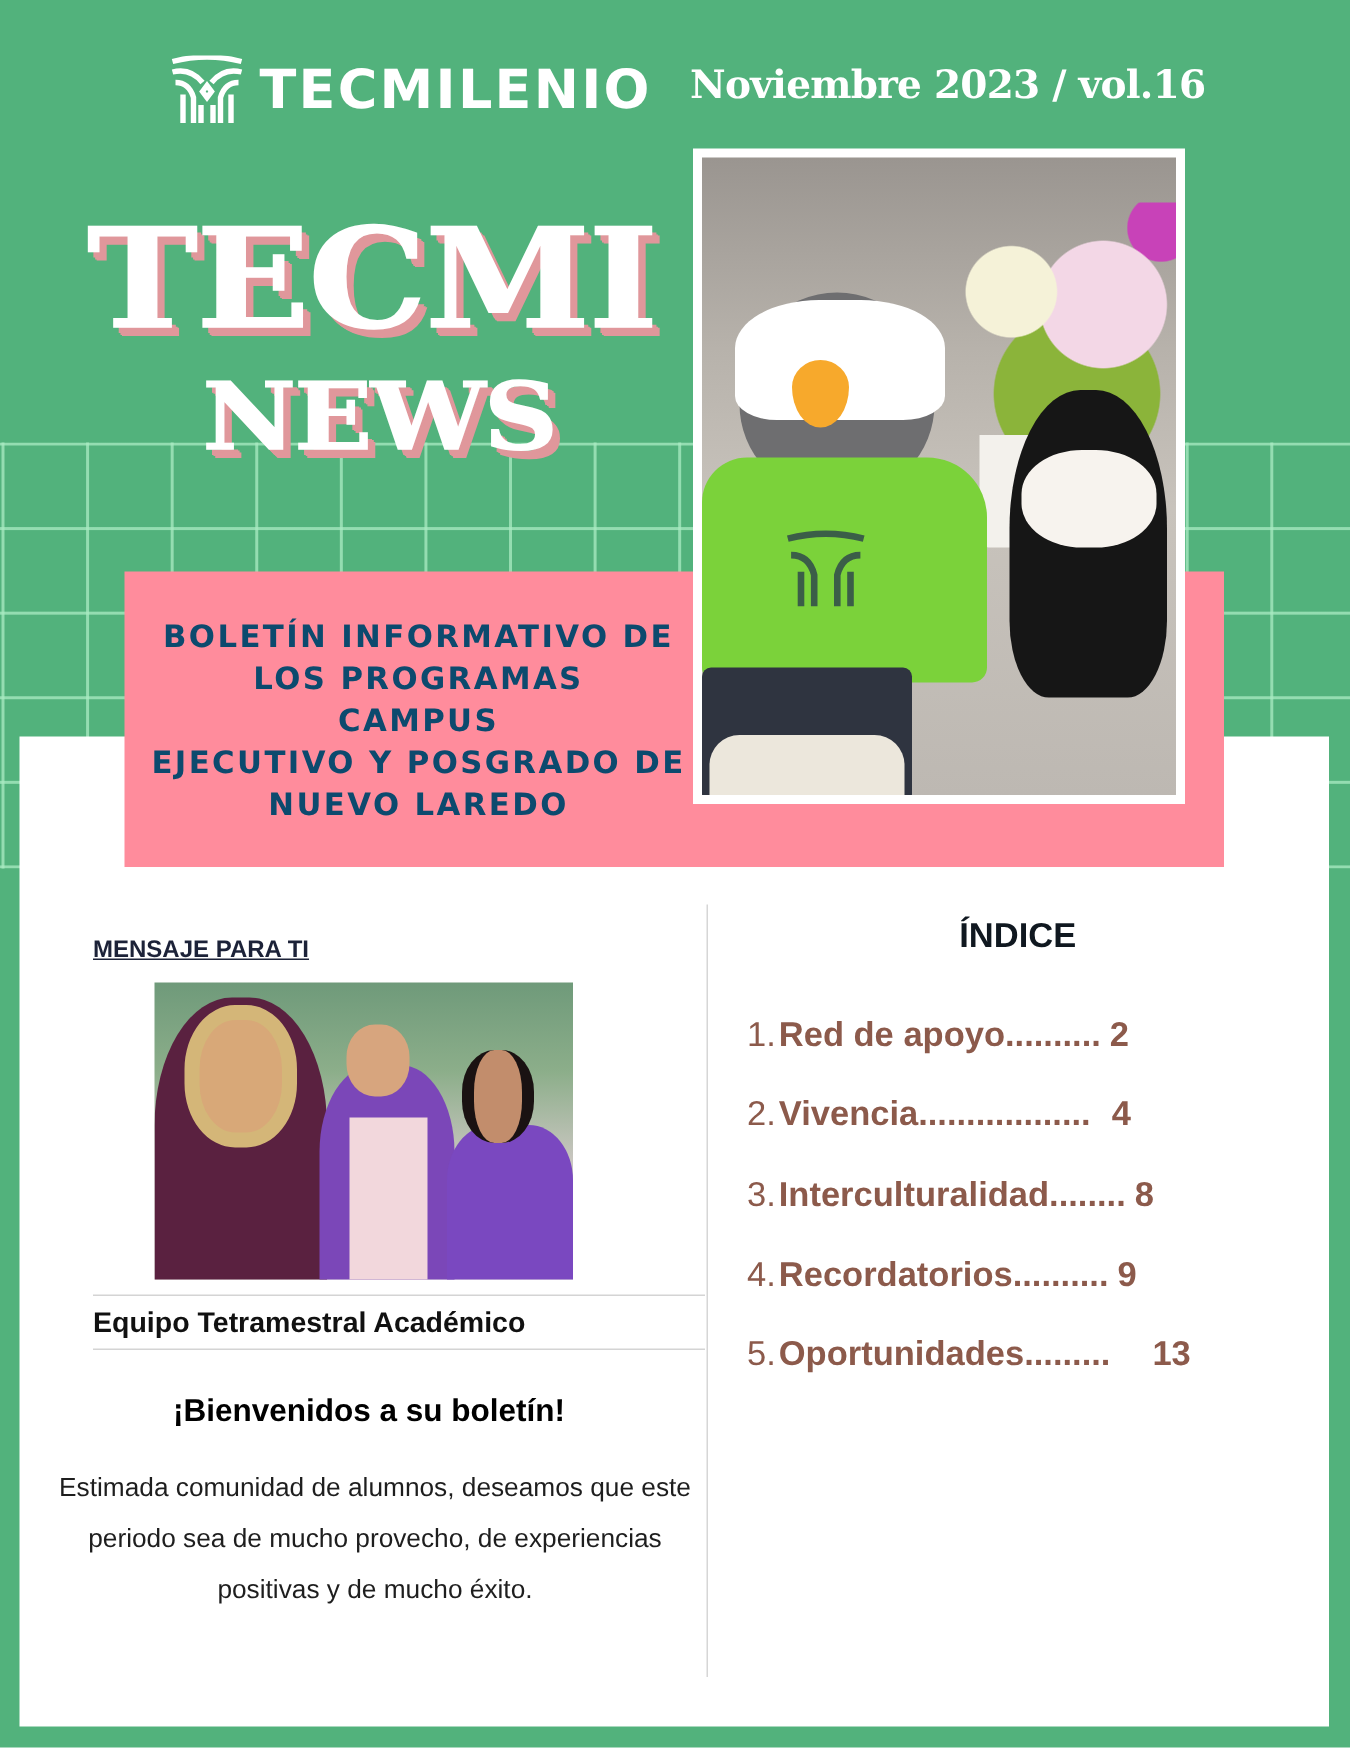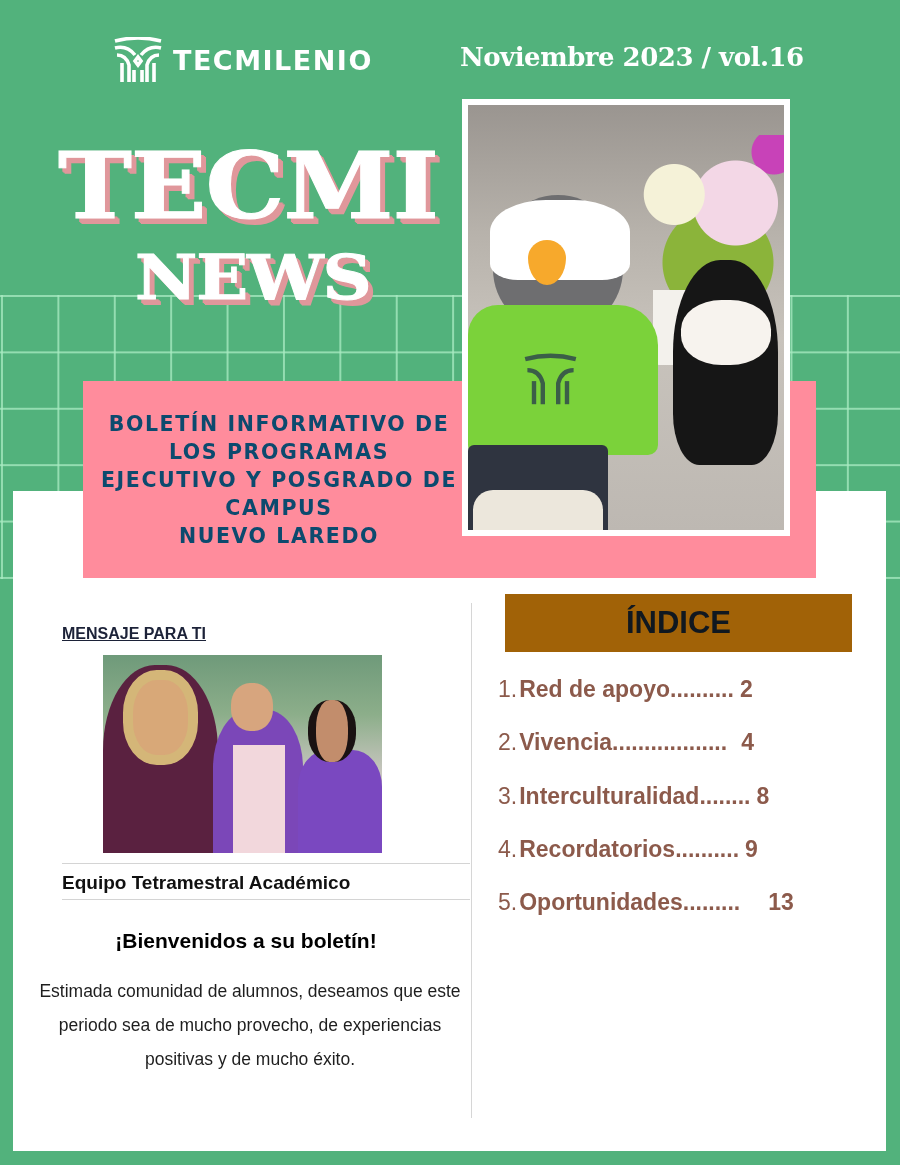--- a/index.html
+++ b/index.html
@@ -17,21 +17,21 @@
       linear-gradient(to bottom, rgba(170,235,195,0.75) 0, rgba(170,235,195,0.75) 2px, transparent 2px);
     background-size: 56.4px 56.4px;
     background-position: 1px 0;
   }
   .logo {
     position: absolute; left: 113px; top: 37px;
     display: flex; align-items: center; gap: 10px;
   }
   .logo svg { width: 50px; height: 46px; }
   .logo-text {
-    color: #ffffff; font-weight: 700; font-size: 27px; letter-spacing: 1.5px;
+    color: #ffffff; font-weight: 700; font-size: 36px; letter-spacing: 1.5px;
     font-family: "DejaVu Sans", sans-serif;
   }
   .issue {
     position: absolute; left: 460px; top: 42px;
     color: #ffffff; font-family: "DejaVu Serif", serif; font-weight: 700;
     font-size: 26px; letter-spacing: -0.5px;
   }
   .title {
     position: absolute; color: #ffffff;
     font-family: "DejaVu Serif", serif; font-weight: 900;
@@ -108,22 +108,22 @@
   .welcome {
     position: absolute; left: 30px; top: 929px; width: 432px; text-align: center;
     color: #000000; font-weight: 700; font-size: 21px;
   }
   .welcome-body {
     position: absolute; left: 30px; top: 974px; width: 440px; text-align: center;
     color: #1e1e1e; font-size: 17.5px; line-height: 34px;
   }
   .index-header {
     position: absolute; left: 505px; top: 594px; width: 347px; height: 58px;
-    background: #a16207; display: flex; align-items: center; justify-content: center;
-    color: #101820; font-weight: 700; font-size: 31px;
+    background: #ffffff; display: flex; align-items: center; justify-content: center;
+    color: #101820; font-weight: 700; font-size: 23px;
   }
   .index-list { position: absolute; left: 498px; top: 676px; }
   .index-item {
     display: flex; align-items: baseline; height: 53.3px;
     color: #8c5a4b; font-size: 23px;
   }
   .index-num { font-weight: 400; margin-right: 2px; }
   .index-label { font-weight: 700; }
   .index-dots { font-weight: 700; }
   .index-page { font-weight: 700; margin-left: 6px; }
@@ -155,22 +155,22 @@
 
 <div class="title title-1">TECMI</div>
 <div class="title title-2">NEWS</div>
 
 <div class="white-panel"></div>
 
 <div class="pink-box"></div>
 <div class="pink-text">
   <div>BOLETÍN INFORMATIVO DE</div>
   <div>LOS PROGRAMAS</div>
+  <div>CAMPUS</div>
   <div>EJECUTIVO Y POSGRADO DE</div>
-  <div>CAMPUS</div>
   <div>NUEVO LAREDO</div>
 </div>
 
 <div class="photo-frame">
   <div class="photo" title="Mascota de peluche con máscara de Día de Muertos junto a gato decorado y flores">
     <div class="flowers"></div>
     <div class="pot"></div>
     <div class="bird-head"></div>
     <div class="bird-body"></div>
     <svg class="hoodie-logo" viewBox="0 0 50 46">

